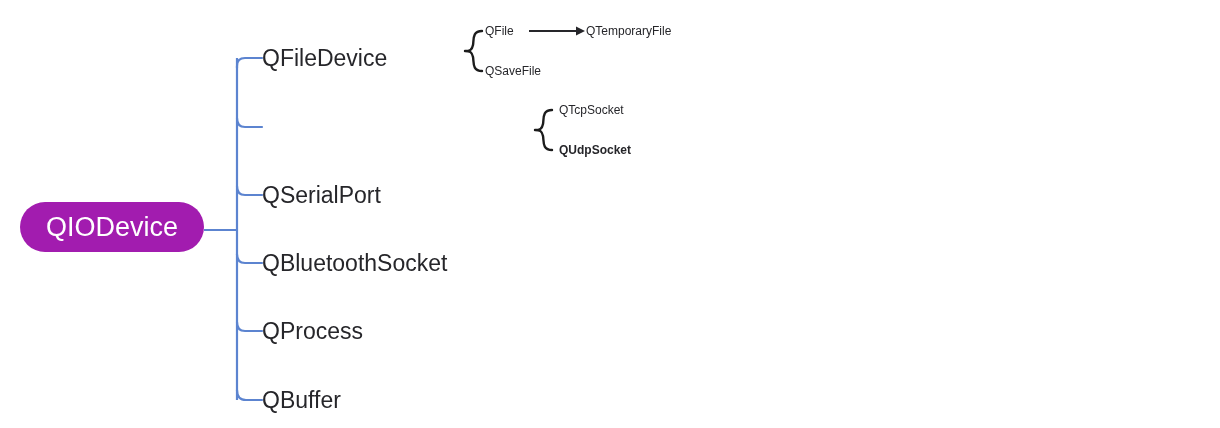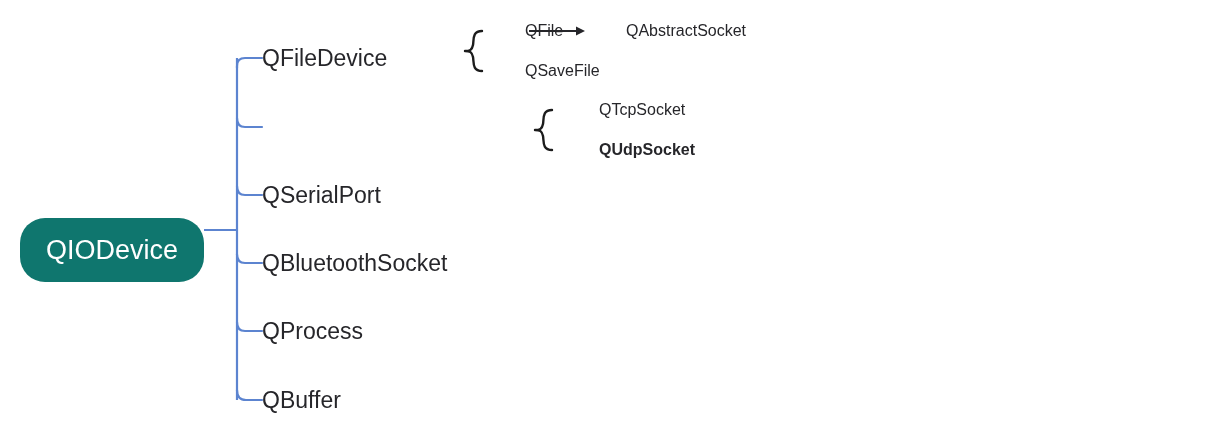--- a/index.html
+++ b/index.html
@@ -21,25 +21,25 @@
     left: 0;
     top: 0;
     width: 1220px;
     height: 428px;
   }
 
   
   .root-node {
     position: absolute;
     left: 20px;
-    top: 218px;
+    top: 202px;
     width: 184px;
-    height: 64px;
+    height: 50px;
     border-radius: 25px;
-    background: #0f766e;
+    background: #a21caf;
     overflow: hidden;
     box-sizing: border-box;
   }
   .root-node-label {
     position: absolute;
     left: 26px;
     top: 50%;
     transform: translateY(-50%);
     color: #ffffff;
     font-size: 27px;
@@ -56,26 +56,25 @@
     line-height: 1;
     white-space: nowrap;
     font-weight: 400;
     transform: translateY(-50%);
   }
 
   
   .leaf-label {
     position: absolute;
     color: #26262A;
-    font-size: 16px;
+    font-size: 12px;
     line-height: 1;
     white-space: nowrap;
     font-weight: 400;
     transform: translateY(-50%);
-    margin-left: 40px;
   }
 
   
   #wires {
     position: absolute;
     left: 0;
     top: 0;
     width: 1220px;
     height: 428px;
     pointer-events: none;
@@ -125,21 +124,21 @@
   <div class="branch-label" style="left:262px; top:195px;">QSerialPort</div>
 
   <div class="branch-label" style="left:262px; top:331px;">QProcess</div>
 
   <div class="branch-label" style="left:262px; top:263px;">QBluetoothSocket</div>
 
   <div class="branch-label" style="left:262px; top:400px;">QBuffer</div>
 
   <div class="leaf-label" style="left:485px; top:31px;">QFile</div>
 
-  <div class="leaf-label" style="left:586px; top:31px;">QAbstractSocket</div>
+  <div class="leaf-label" style="left:586px; top:31px;">QTemporaryFile</div>
 
   <div class="leaf-label" style="left:485px; top:71px;">QSaveFile</div>
 
   <div class="leaf-label" style="left:559px; top:110px;">QTcpSocket</div>
 
   <div class="leaf-label" style="left:559px; top:150px;font-weight:bold;">QUdpSocket</div>
 
 </div>
 
 </body></html>

